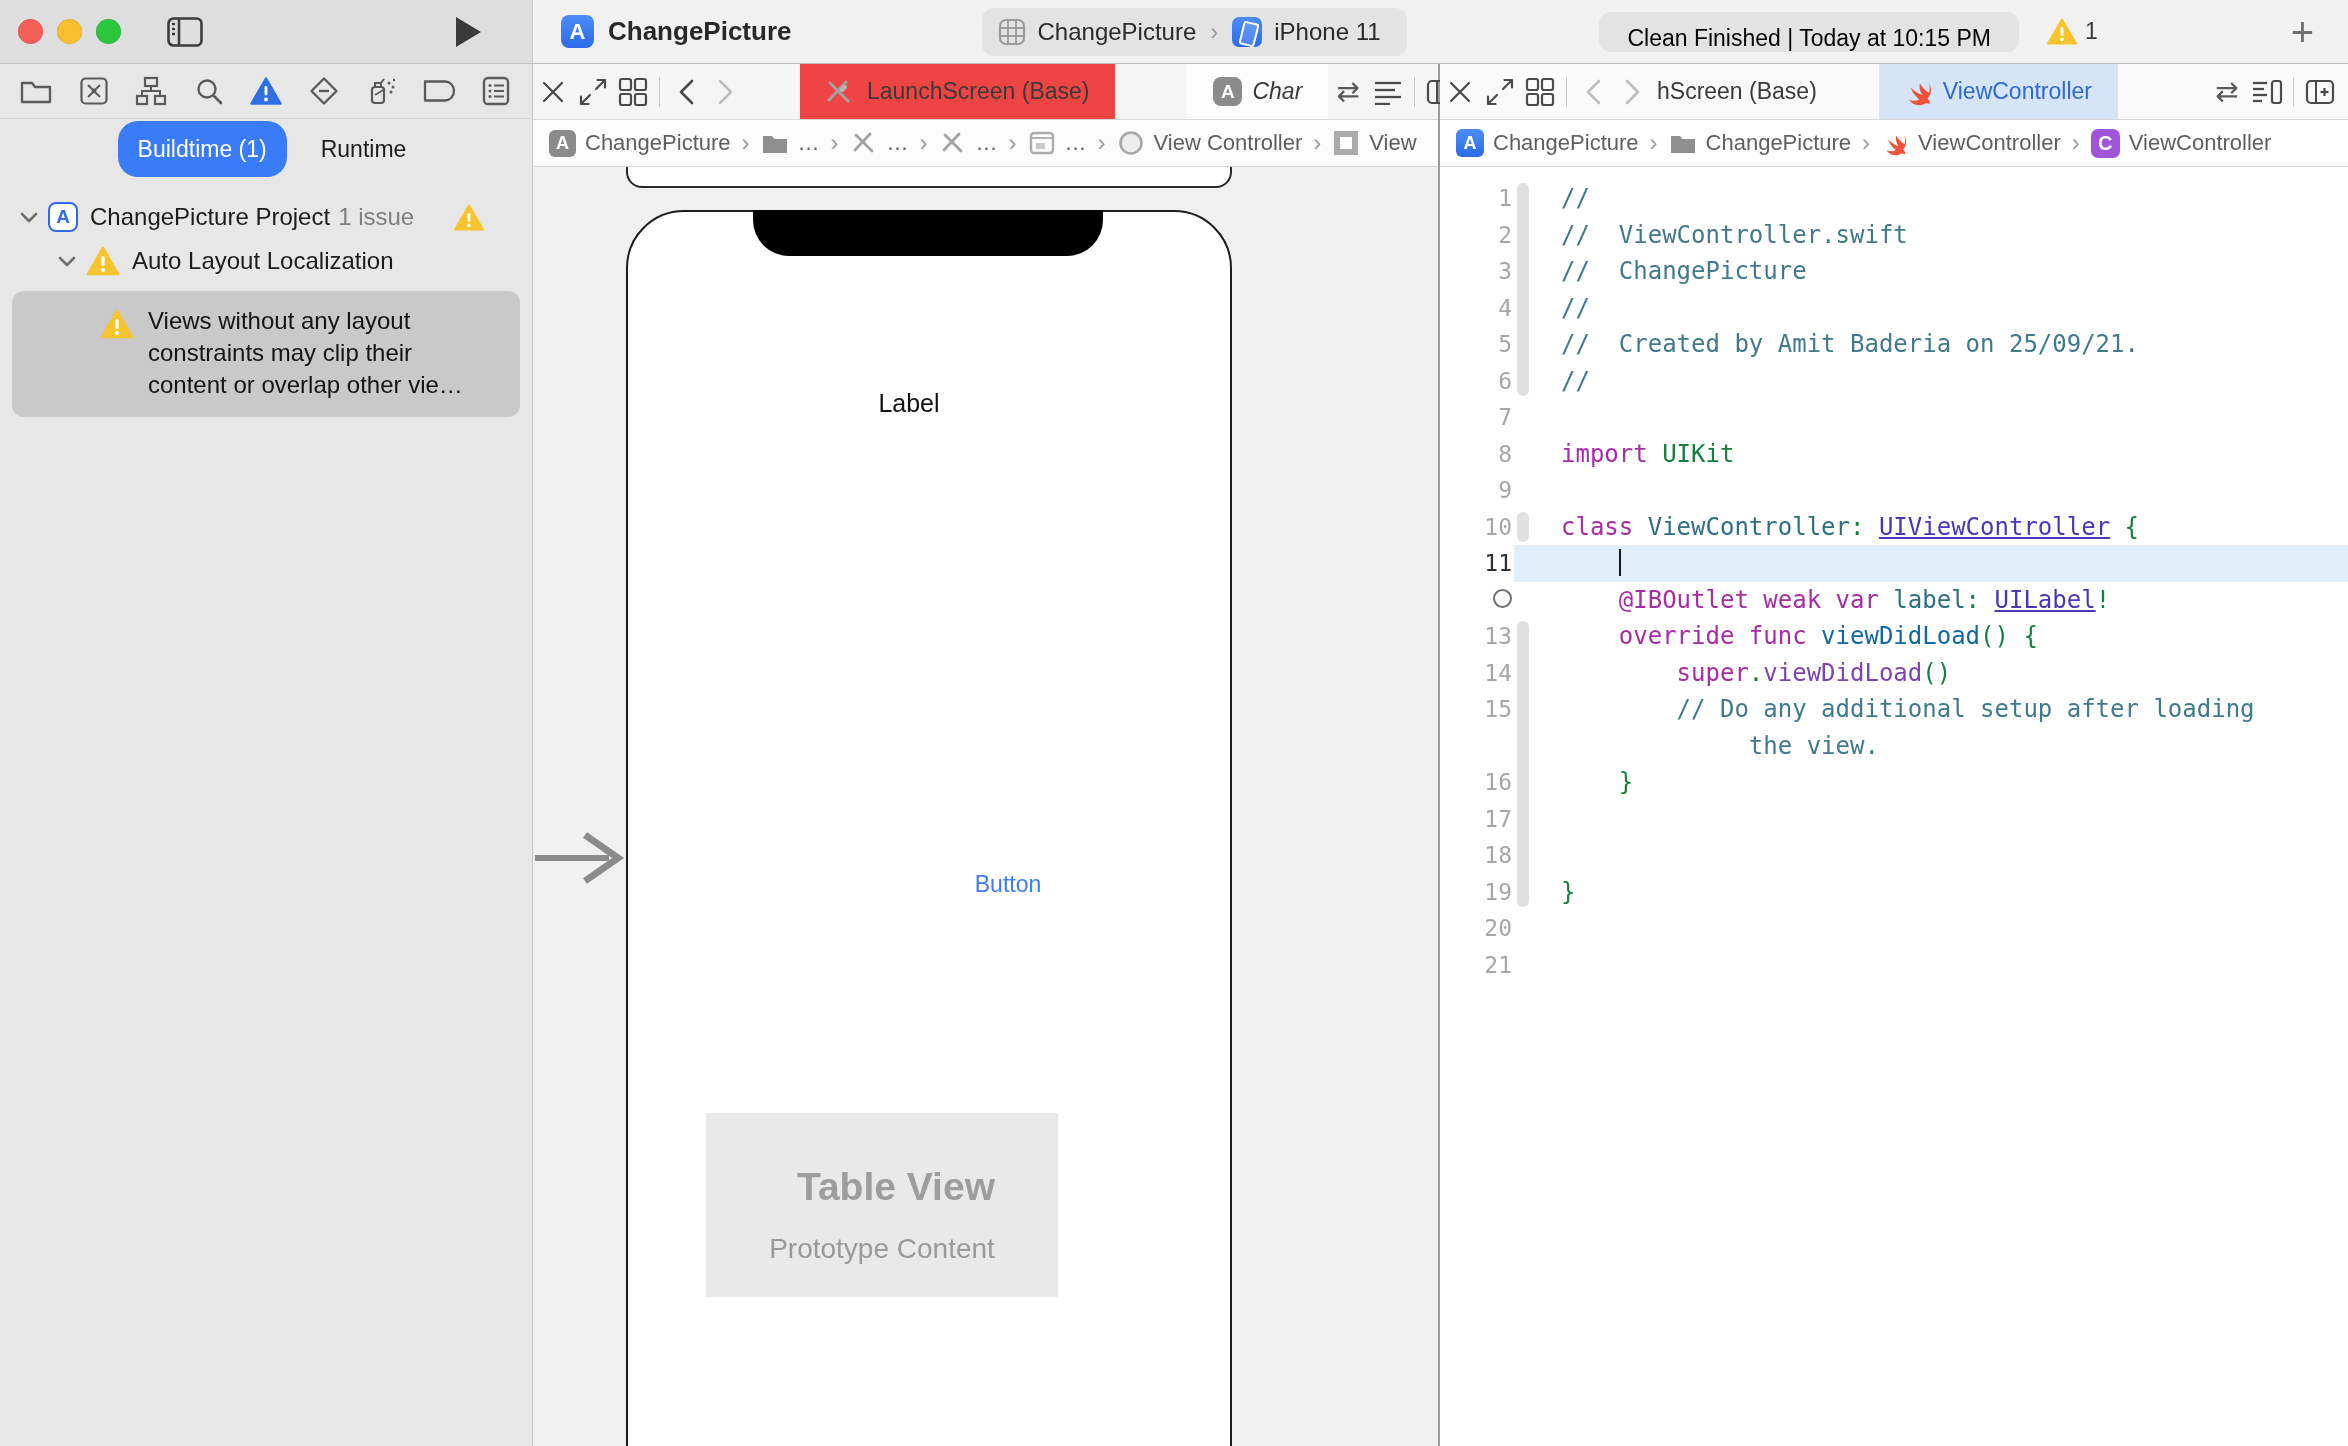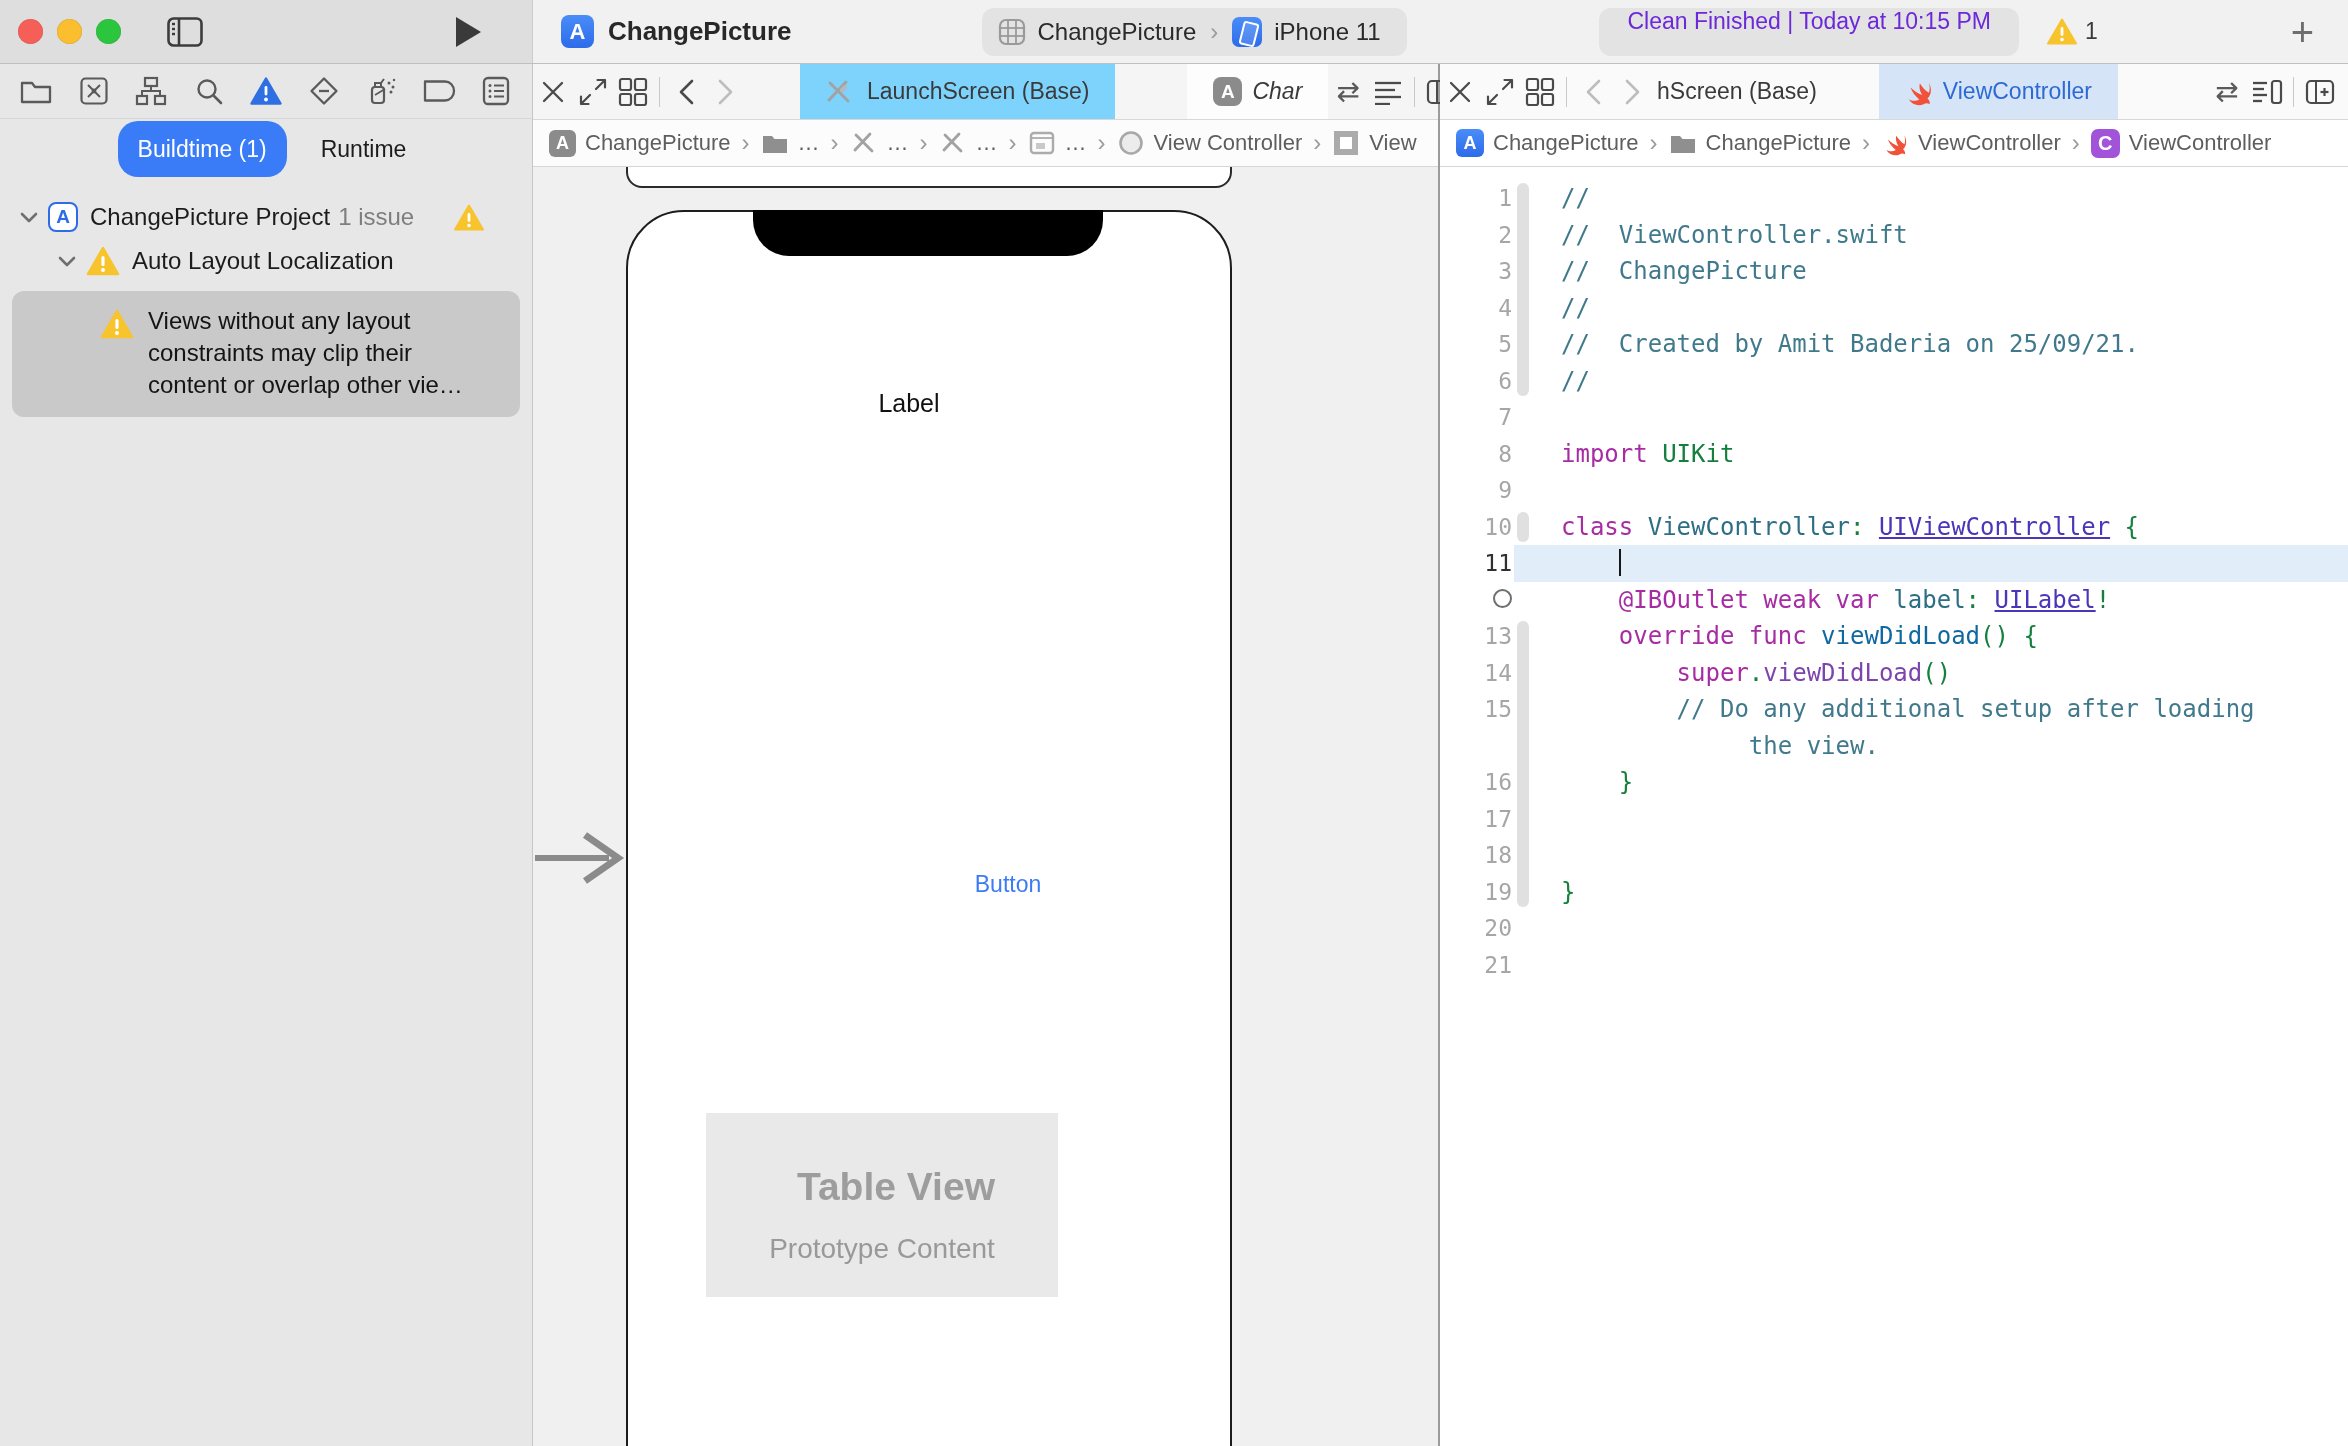--- a/index.html
+++ b/index.html
@@ -19,22 +19,22 @@
   .toolbar-main { flex:1; background:#F1F1F1; display:flex; align-items:center; position:relative; }
   .appicon { width:33px; height:33px; border-radius:8px; background:linear-gradient(#4A8DF8,#2D6BE9); color:#fff;
              display:inline-flex; align-items:center; justify-content:center; font-weight:bold; font-size:22px; flex:0 0 auto; }
   .appicon.dark { background:#8B8B8B; }
   .window-title { font-size:26px; font-weight:bold; color:#282828; margin-left:14px; }
   .scheme-pill { margin-left:190px; height:48px; background:#E3E3E3; border-radius:12px; display:flex; align-items:center;
                  padding:0 26px 0 16px; gap:12px; font-size:24px; color:#2A2A2A; }
   .crumb-sep { color:#9B9B9B; font-size:24px; padding:0 2px; }
   .mini-blue { width:30px; height:30px; border-radius:7px; background:linear-gradient(#4A8DF8,#2D6BE9); position:relative; flex:0 0 auto; }
   .mini-blue:after { content:""; position:absolute; left:9px; top:5px; width:12px; height:20px; border:2.5px solid #fff; border-radius:3px; background:rgba(255,255,255,.15); transform:rotate(14deg); }
-  .status-pill { margin-left:auto; height:48px; background:#E3E3E3; border-radius:12px; display:flex; align-items:flex-start;
-                 padding:0 28px; font-size:23px; color:#6d28d9; }
+  .status-pill { margin-left:auto; height:40px; background:#E3E3E3; border-radius:12px; display:flex; align-items:flex-end;
+                 padding:0 28px; font-size:23px; color:#000000; }
   .warn-group { display:flex; align-items:center; gap:8px; margin-left:28px; font-size:23px; color:#3A3A3A; }
   .plus-btn { margin-left:auto; margin-right:34px; font-size:40px; font-weight:300; color:#6E6E6E; line-height:1; }
 
   
   .main { flex:1; display:flex; min-height:0; }
 
   
   .sidebar { width:533px; background:#E7E7E7; border-right:1px solid #C6C6C6; display:flex; flex-direction:column; }
   .nav-iconbar { height:55px; display:flex; align-items:center; justify-content:space-between; padding:0 16px; border-bottom:1px solid #D5D5D5; }
   .filter-bar { height:60px; display:flex; align-items:center; justify-content:center; gap:26px; }
@@ -53,21 +53,21 @@
   .issue-lines { line-height:32px; color:#141414; }
 
   
   .pane { display:flex; flex-direction:column; min-width:0; }
   .tabbar { height:56px; display:flex; align-items:center; border-bottom:1px solid #D8D8D8; flex:0 0 auto; }
   .jumpbar { height:47px; display:flex; align-items:center; border-bottom:1px solid #D6D6D6; font-size:22px; color:#5E5E5E;
              padding-left:16px; gap:9px; white-space:nowrap; overflow:hidden; flex:0 0 auto; }
   .hicon { display:inline-flex; align-items:center; justify-content:center; width:40px; height:40px; flex:0 0 auto; }
   .hdivider { width:1px; height:30px; background:#C9C9C9; margin:0 6px; flex:0 0 auto; }
   .tab { height:100%; display:flex; align-items:center; gap:10px; padding:0 26px; font-size:23px; color:#3A3A3A; white-space:nowrap; }
-  .tab.graysel { background:#7dd3fc;gap:15px; }
+  .tab.graysel { background:#ef4444;gap:15px; }
   .tab.white { background:#FDFDFD; }
   .tab.bluesel { background:#D6E4F8; color:#2D6AD3; }
   .tab .italic { font-style:italic; }
   .right-icons { margin-left:auto; display:flex; align-items:center; }
   .swap-glyph { font-size:28px; color:#5A5A5A; }
   .jb-icon { width:28px; height:28px; display:inline-flex; align-items:center; justify-content:center; flex:0 0 auto; }
   .cicon { width:29px; height:29px; border-radius:7px; background:#A254D8; color:#fff; font-weight:bold; font-size:20px;
            display:inline-flex; align-items:center; justify-content:center; }
 
   

